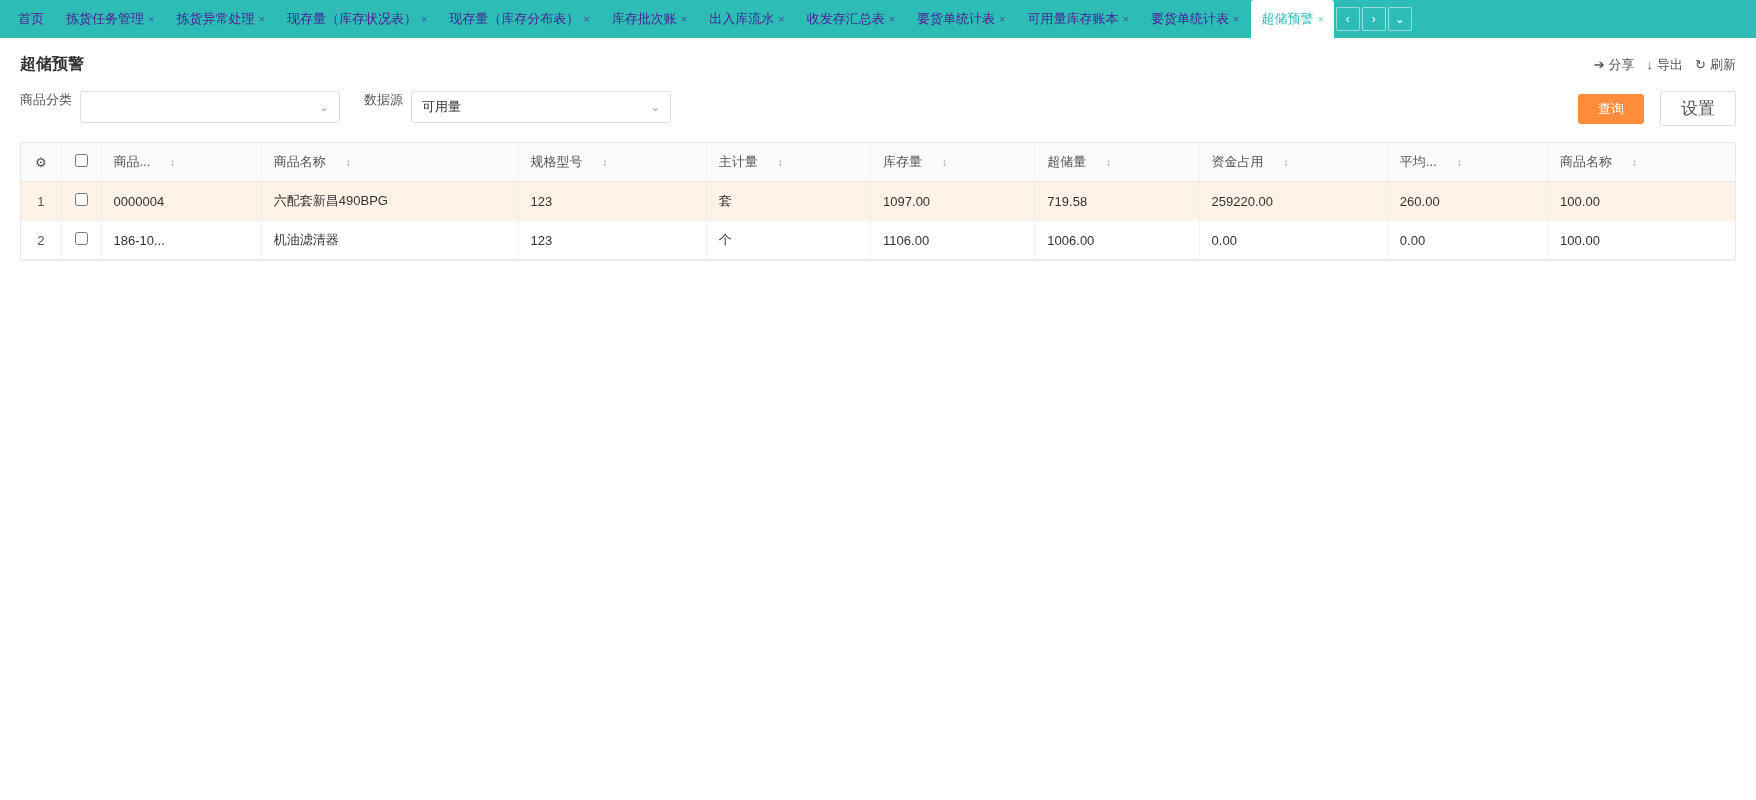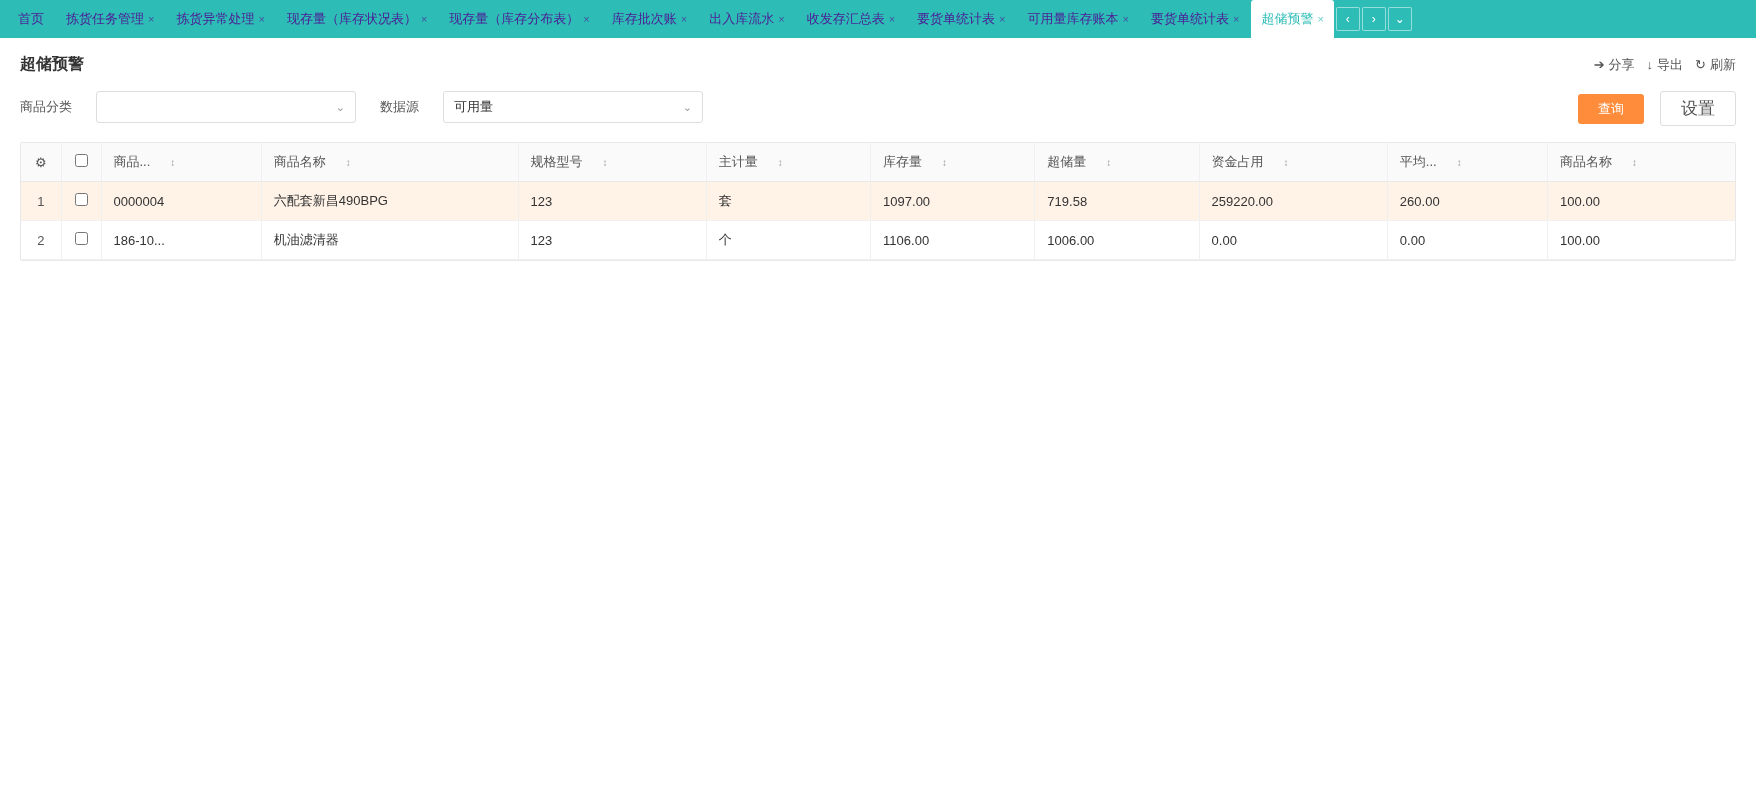--- a/index.html
+++ b/index.html
@@ -79,22 +79,22 @@
     .action-btn {
       display: flex;
       align-items: center;
       gap: 4px;
       cursor: pointer;
       color: #555;
       font-size: 13px;
     }
     .filter-item {
       display: flex;
-      align-items: center;
-      gap: 24px;
+      align-items: flex-start;
+      gap: 8px;
     }
     .filter-label {
       color: #555;
       font-size: 13px;
     }
     .filter-select {
       display: flex;
       align-items: center;
       border: 1px solid #ddd;
       border-radius: 3px;

